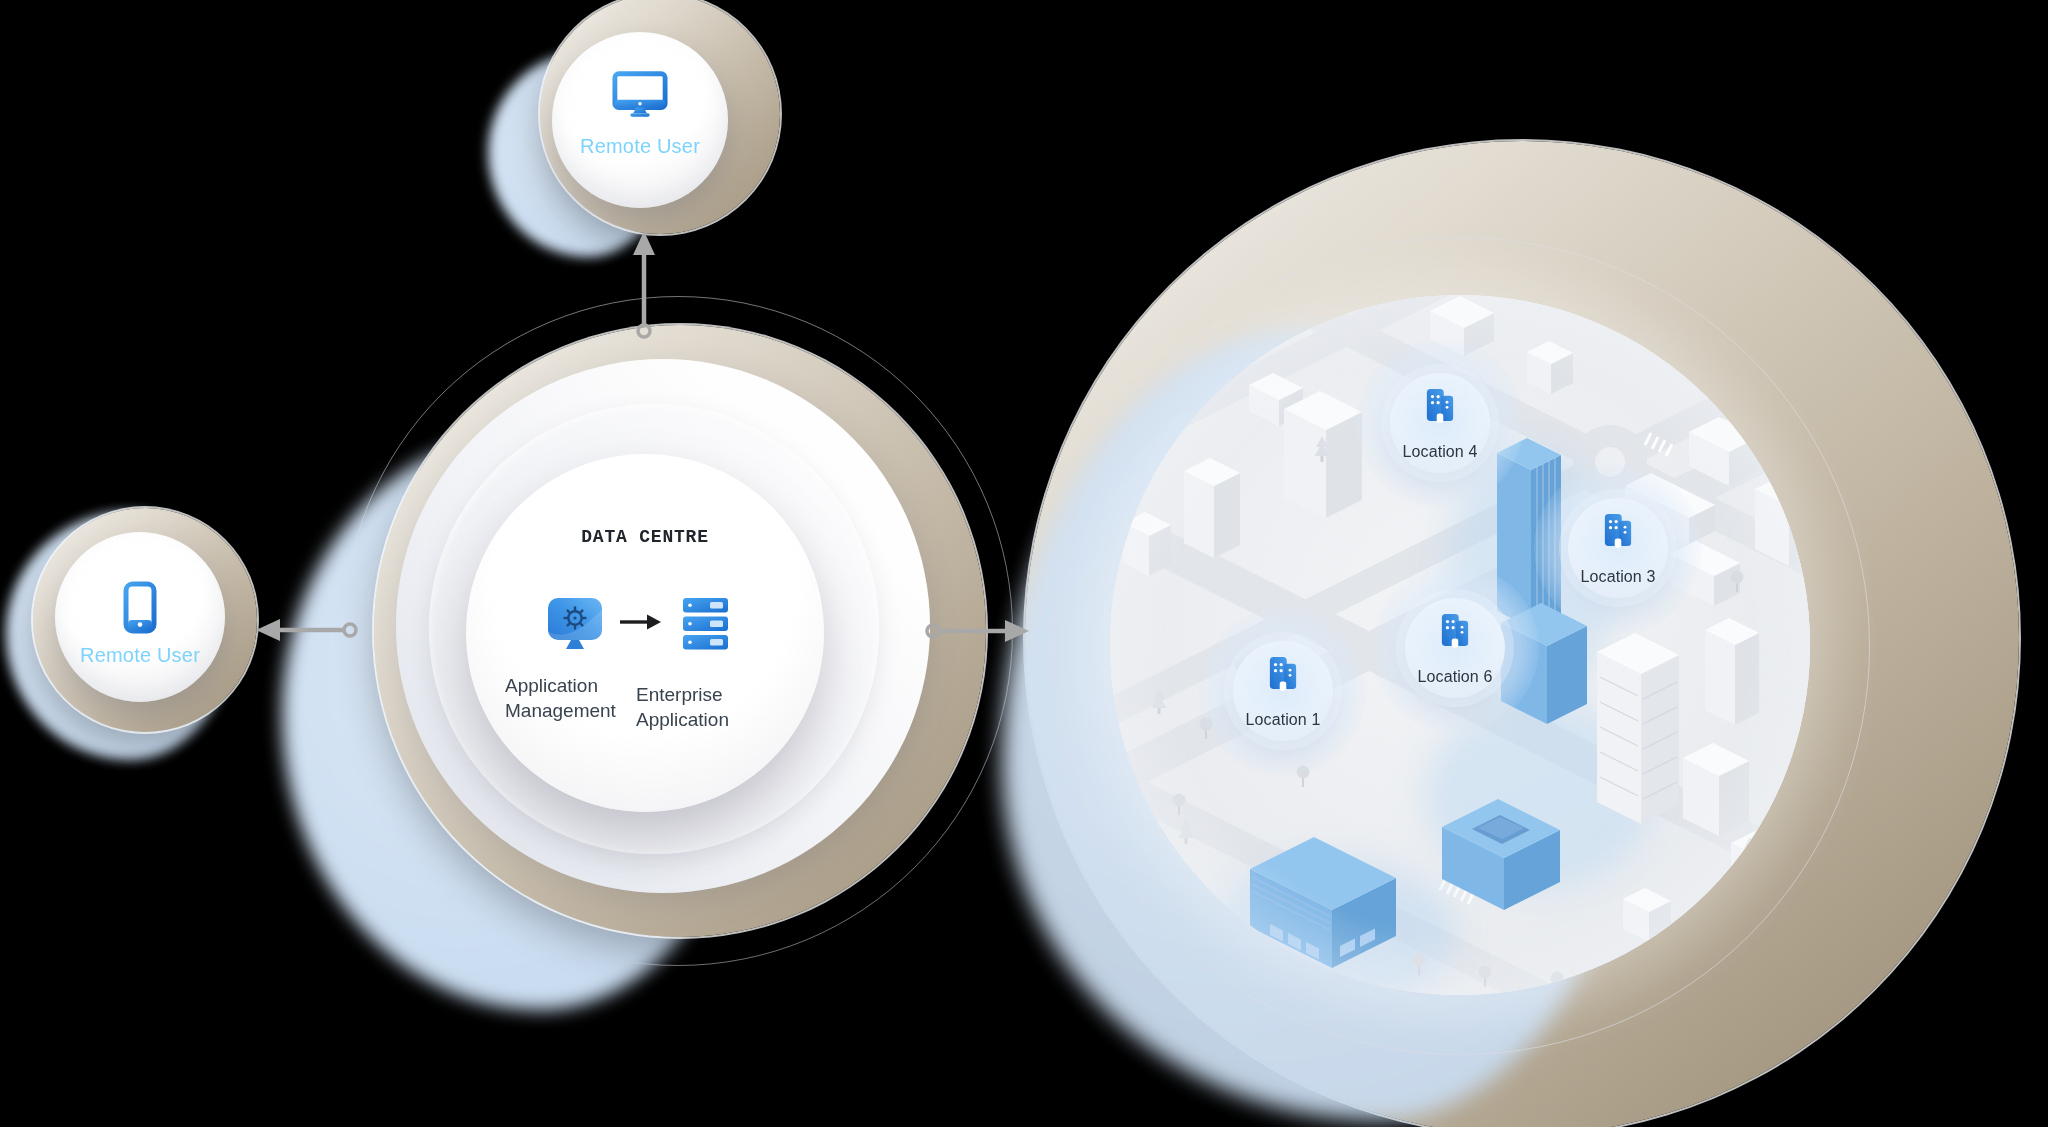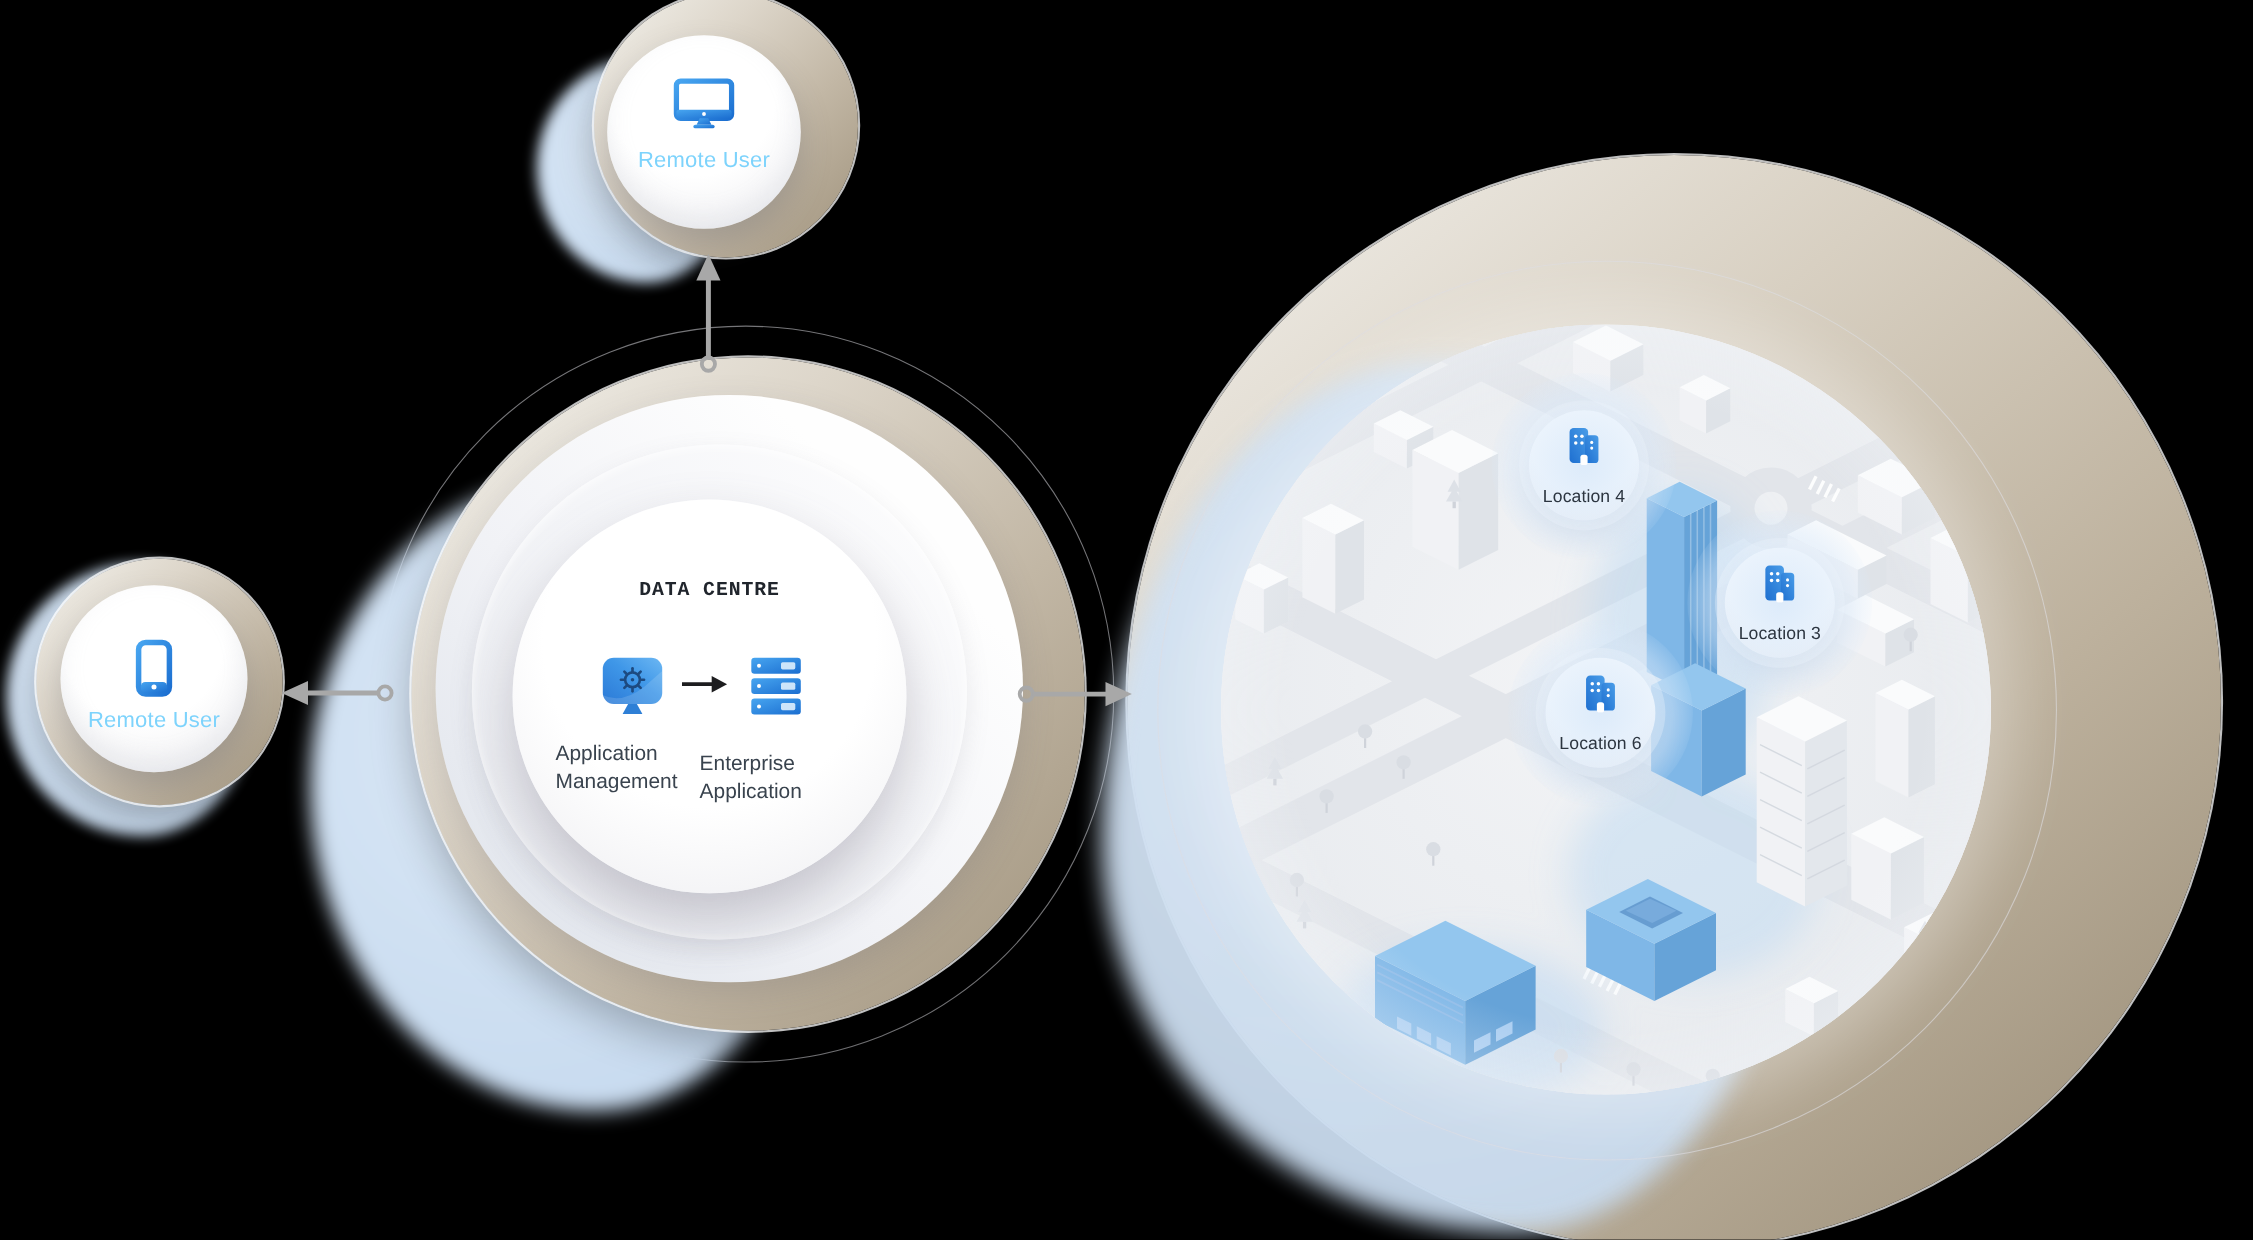--- a/index.html
+++ b/index.html
@@ -448,20 +448,38 @@
               <path d="M0 -18 l6 11 h-12 z"></path>
               <path d="M0 -11 l7.5 13 h-15 z"></path>
               <rect x="-1.5" y="2" width="3" height="6" fill="#cfd3da"></rect>
             </g>
         </g>
       </g>
     </svg>
     <div id="map-vignette"></div>
   </div>
 
+  <div class="loc-badge" style="left:1233px;top:641px;">
+    <span class="bicon">
+      <svg width="30" height="36" viewBox="0 0 32 38">
+        <rect x="2" y="2" width="18" height="34" rx="4" fill="url(#gBldg)"></rect>
+        <rect x="17" y="9" width="13" height="27" rx="3.5" fill="url(#gBldg)"></rect>
+        <g fill="#fff">
+            <circle cx="8" cy="10" r="1.7"></circle>
+            <circle cx="14" cy="10" r="1.7"></circle>
+            <circle cx="8" cy="16.5" r="1.7"></circle>
+            <circle cx="14" cy="16.5" r="1.7"></circle>
+            <circle cx="23.5" cy="16" r="1.5"></circle>
+            <circle cx="23.5" cy="21.5" r="1.5"></circle>
+          </g>
+        <rect x="12.5" y="28" width="7" height="10" rx="2.5" fill="#fff"></rect>
+      </svg>
+    </span>
+    <div class="loc-label">Location 1</div>
+  </div>
 
   <div class="loc-badge" style="left:1405px;top:598px;">
     <span class="bicon">
       <svg width="30" height="36" viewBox="0 0 32 38">
         <rect x="2" y="2" width="18" height="34" rx="4" fill="url(#gBldg)"></rect>
         <rect x="17" y="9" width="13" height="27" rx="3.5" fill="url(#gBldg)"></rect>
         <g fill="#fff">
             <circle cx="8" cy="10" r="1.7"></circle>
             <circle cx="14" cy="10" r="1.7"></circle>
             <circle cx="8" cy="16.5" r="1.7"></circle>

